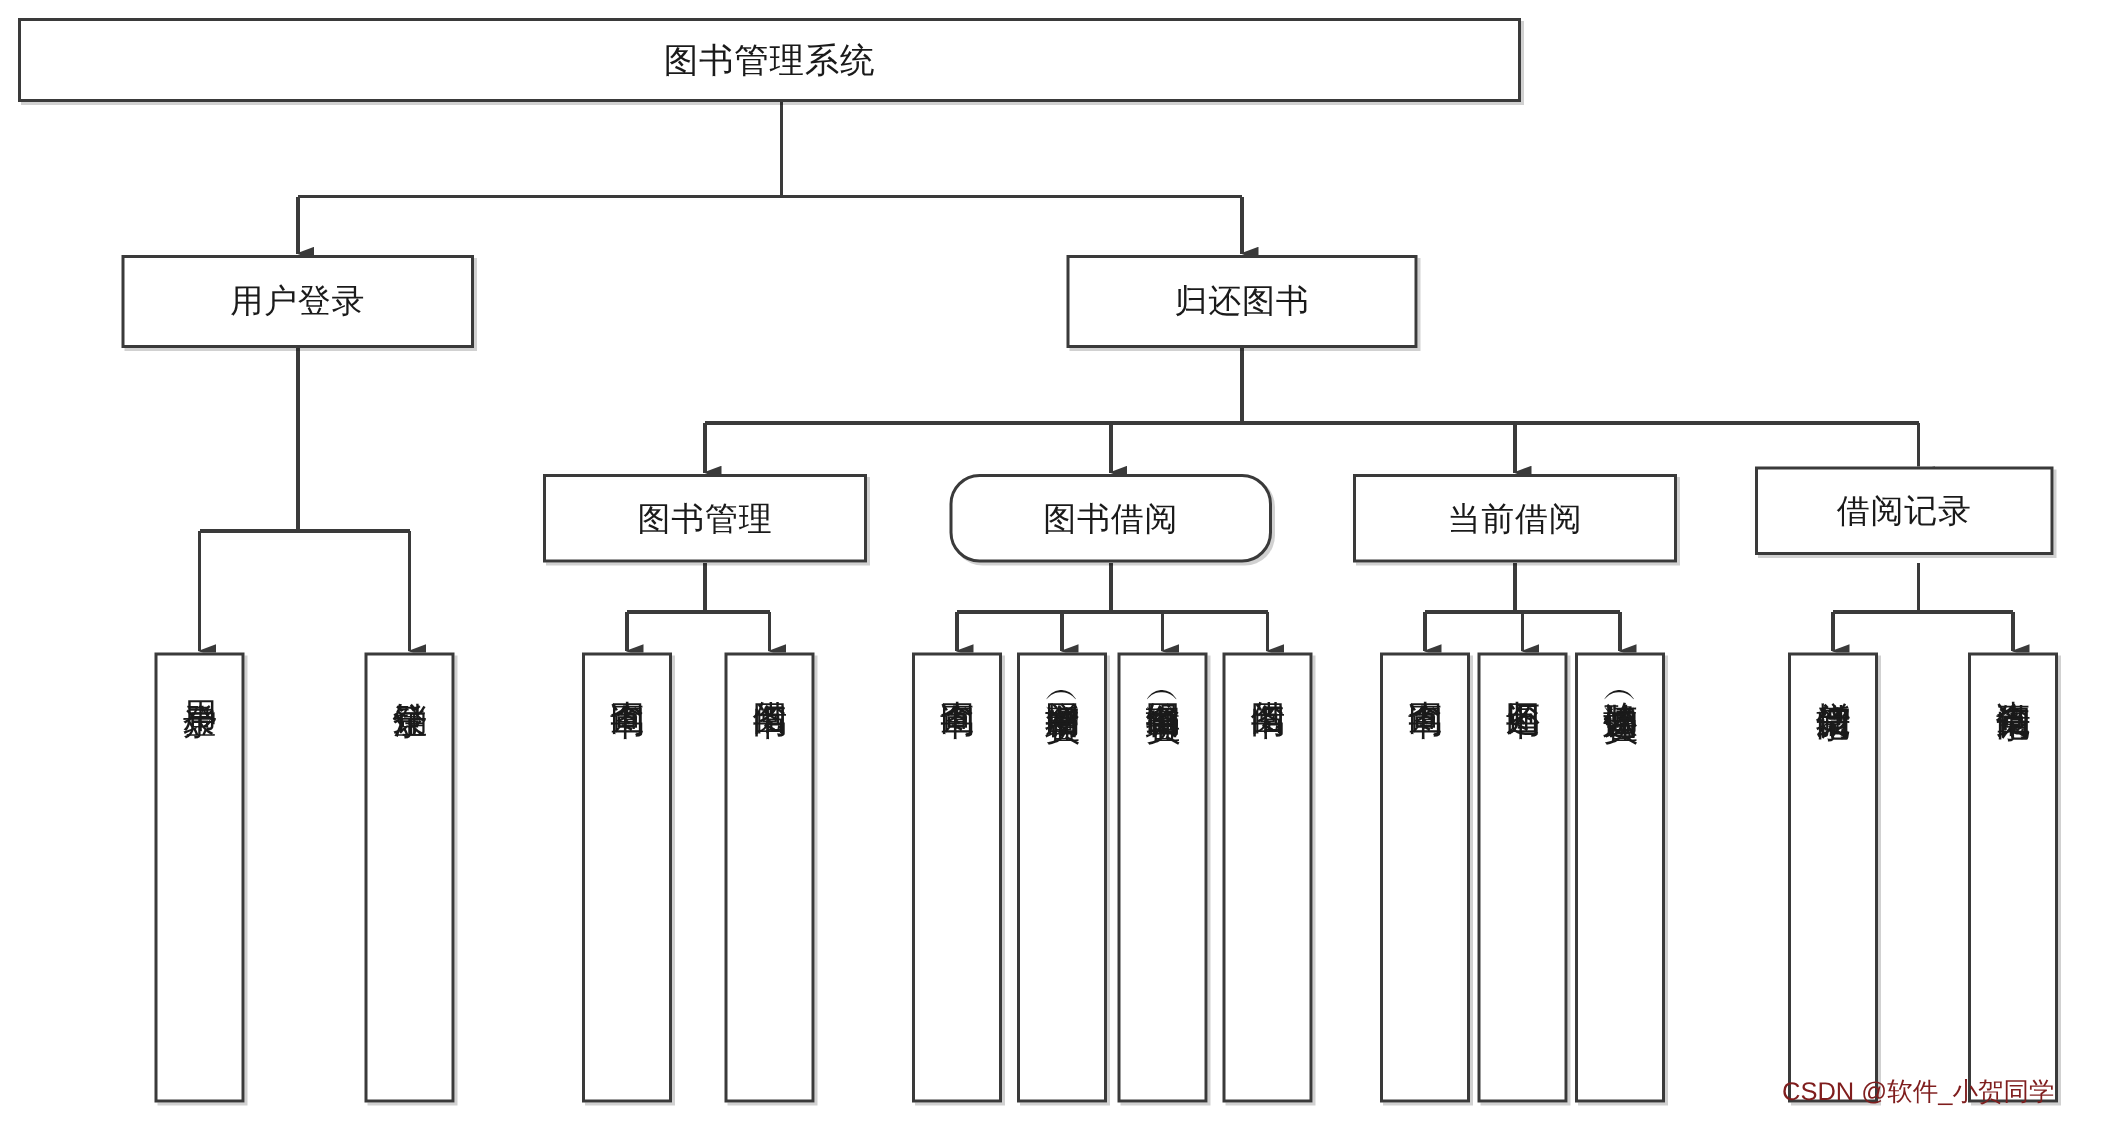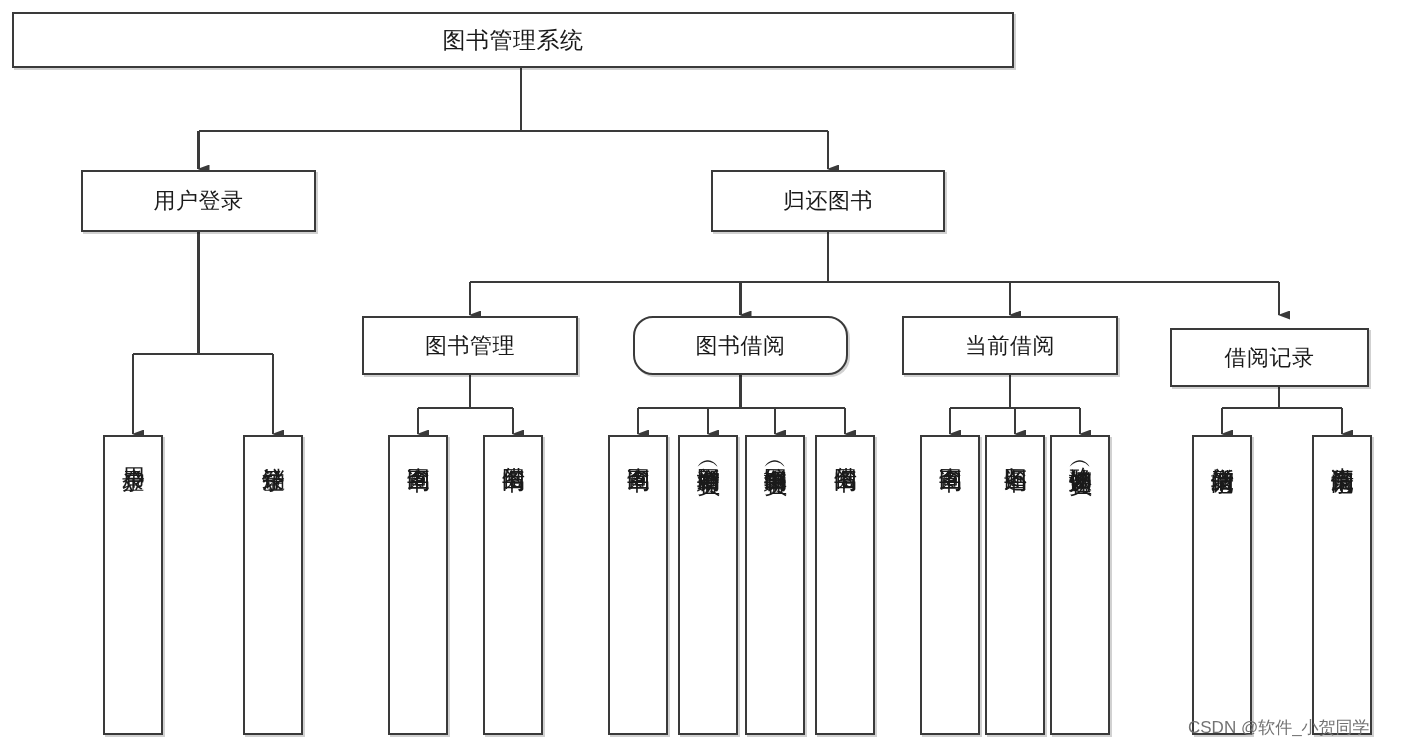--- a/index.html
+++ b/index.html
@@ -128,21 +128,21 @@
       </div>
       <div class="node horizontal" id="node_new-book-rec" style="left: 362px; top: 316px; width: 216px; height: 59px;">
         <span class="label">图书管理</span>
       </div>
       <div class="node horizontal" id="node_book-borrow" style="left: 633px; top: 316px; width: 215px; height: 59px; border-radius: 20px;">
         <span class="label">图书借阅</span>
       </div>
       <div class="node horizontal" id="node_current-borrow" style="left: 902px; top: 316px; width: 216px; height: 59px; justify-content: center;">
         <span class="label">当前借阅</span>
       </div>
-      <div class="node horizontal" id="node_borrow-record" style="left: 1170px; top: 328px; width: 199px; height: 59px;">
+      <div class="node horizontal" id="node_borrow-record" style="left: 1170px; top: 311px; width: 199px; height: 59px;">
         <span class="label">借阅记录</span>
       </div>
       <div class="node vertical" id="node_leaf-user-login" style="left: 103px; top: 435px; width: 60px; height: 300px;">
         <span class="label">用户登录</span>
       </div>
       <div class="node vertical" id="node_leaf-logout" style="left: 243px; top: 435px; width: 60px; height: 300px;">
         <span class="label">注销登录</span>
       </div>
       <div class="node vertical" id="node_leaf-query-book-1" style="left: 388px; top: 435px; width: 60px; height: 300px;">
         <span class="label">查询图书</span>
@@ -172,14 +172,14 @@
         <span class="label">确认归还（管理员）</span>
       </div>
       <div class="node vertical" id="node_leaf-add-record" style="left: 1192px; top: 435px; width: 60px; height: 300px;">
         <span class="label">新增借阅记录</span>
       </div>
       <div class="node vertical" id="node_leaf-query-record" style="left: 1312px; top: 435px; width: 60px; height: 300px;">
         <span class="label">查询借阅记录</span>
       </div>
     </div>
 
-  <div class="watermark" style="left: 1188px; top: 716px; color: #737373;">CSDN @软件_小贺同学</div>
+  <div class="watermark" style="left: 1188px; top: 716px; color: #7f1d1d;">CSDN @软件_小贺同学</div>
 </div>
 
 </body></html>

